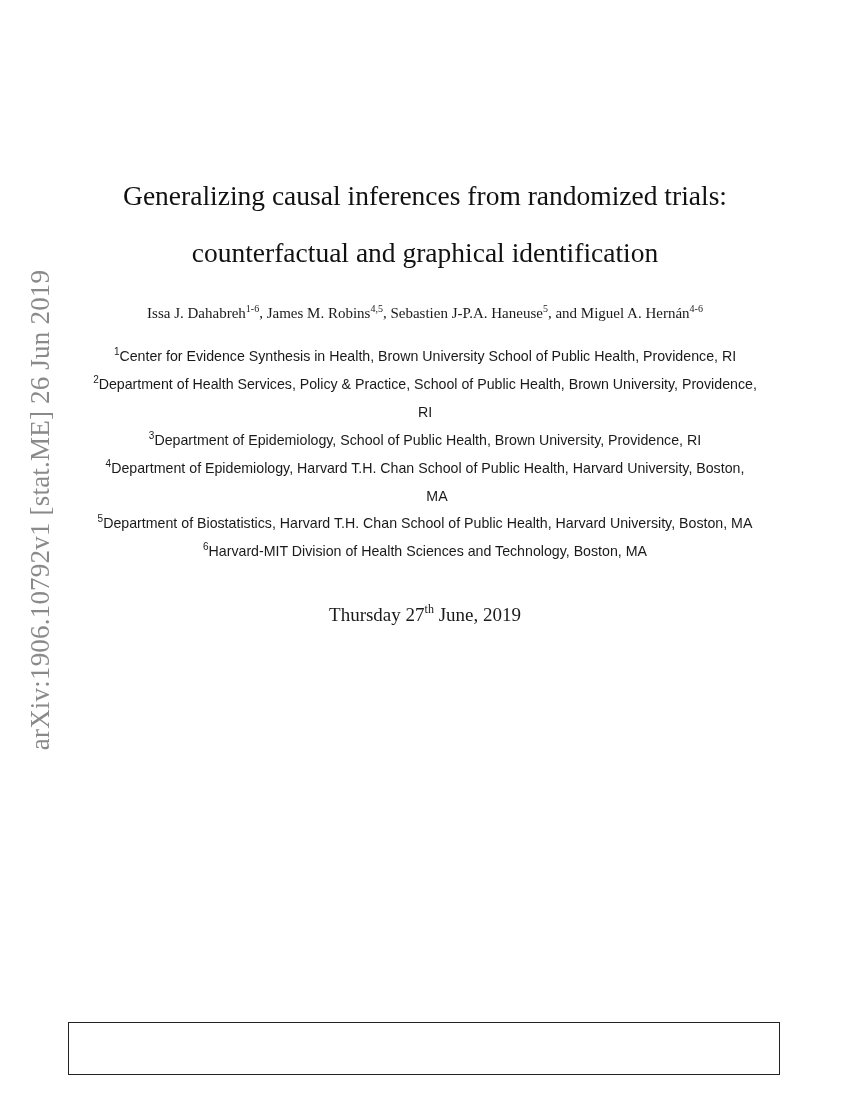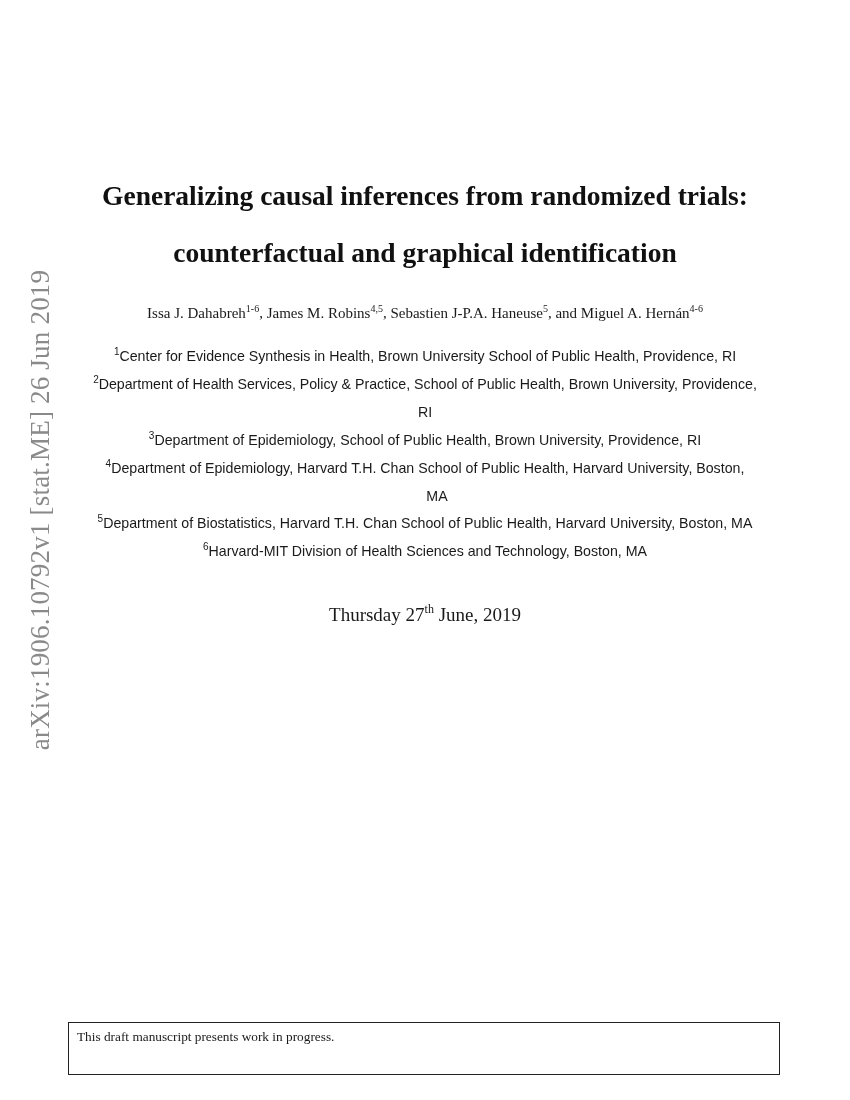--- a/index.html
+++ b/index.html
@@ -19,21 +19,21 @@
       transform: translate(-50%, -50%) rotate(-90deg);
       white-space: nowrap;
       font-family: "Liberation Serif", serif;
       font-size: 27px;
       color: #8a8a8a;
       letter-spacing: 0.2px;
     }
     .title {
       position: absolute; left: 0; width: 850px; text-align: center;
       font-family: "Liberation Serif", serif;
-      font-size: 27.5px; color: #111; font-weight: bold;
+      font-size: 27.5px; color: #111;
     }
     .title.l1 { top: 180px; }
     .title.l2 { top: 237px; }
     .authors {
       position: absolute; left: 0; width: 850px; top: 305px; text-align: center;
       font-family: "Liberation Serif", serif; font-size: 15px;
     }
     sup { font-size: 10px; vertical-align: 6px; line-height: 0; }
     .affil {
       position: absolute; left: 0; width: 850px; text-align: center;
@@ -86,14 +86,13 @@
 </div>
 <div class="affil" style="top:543px;">
   <sup>6</sup><span>Harvard-MIT Division of Health Sciences and Technology, Boston, MA</span>
 </div>
 
 <div class="date">
   <span>Thursday 27</span><sup>th</sup><span> June, 2019</span>
 </div>
 
 <div class="note-box">
-  <div class="line1">This draft manuscript presents work in progress.</div>
 </div>
 
 </body></html>

